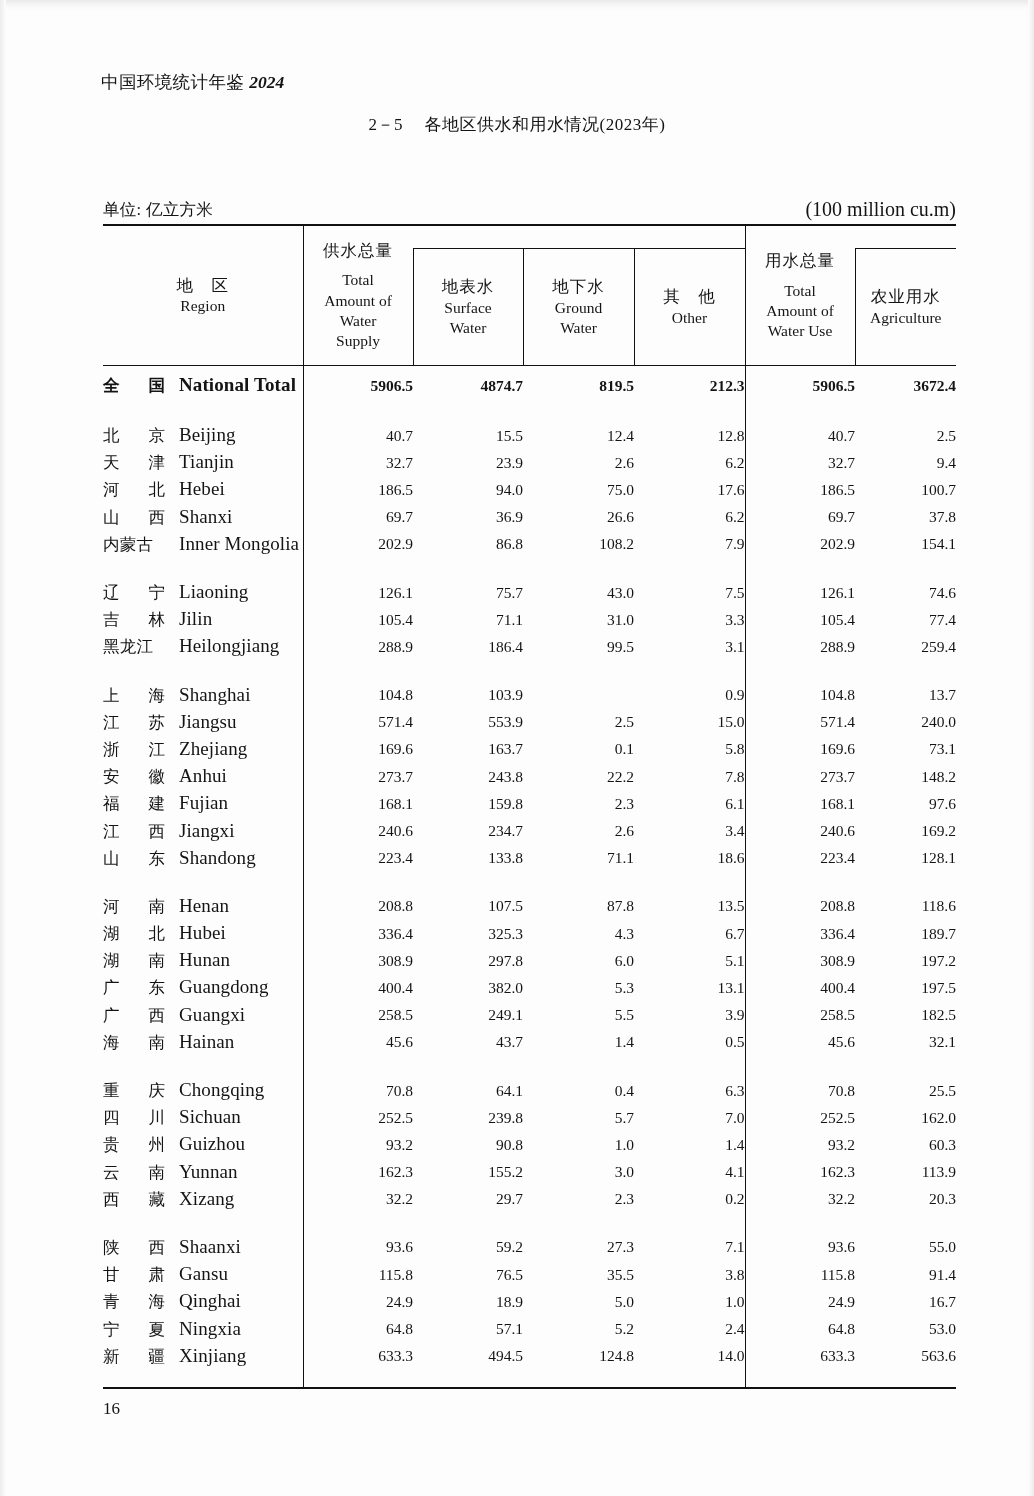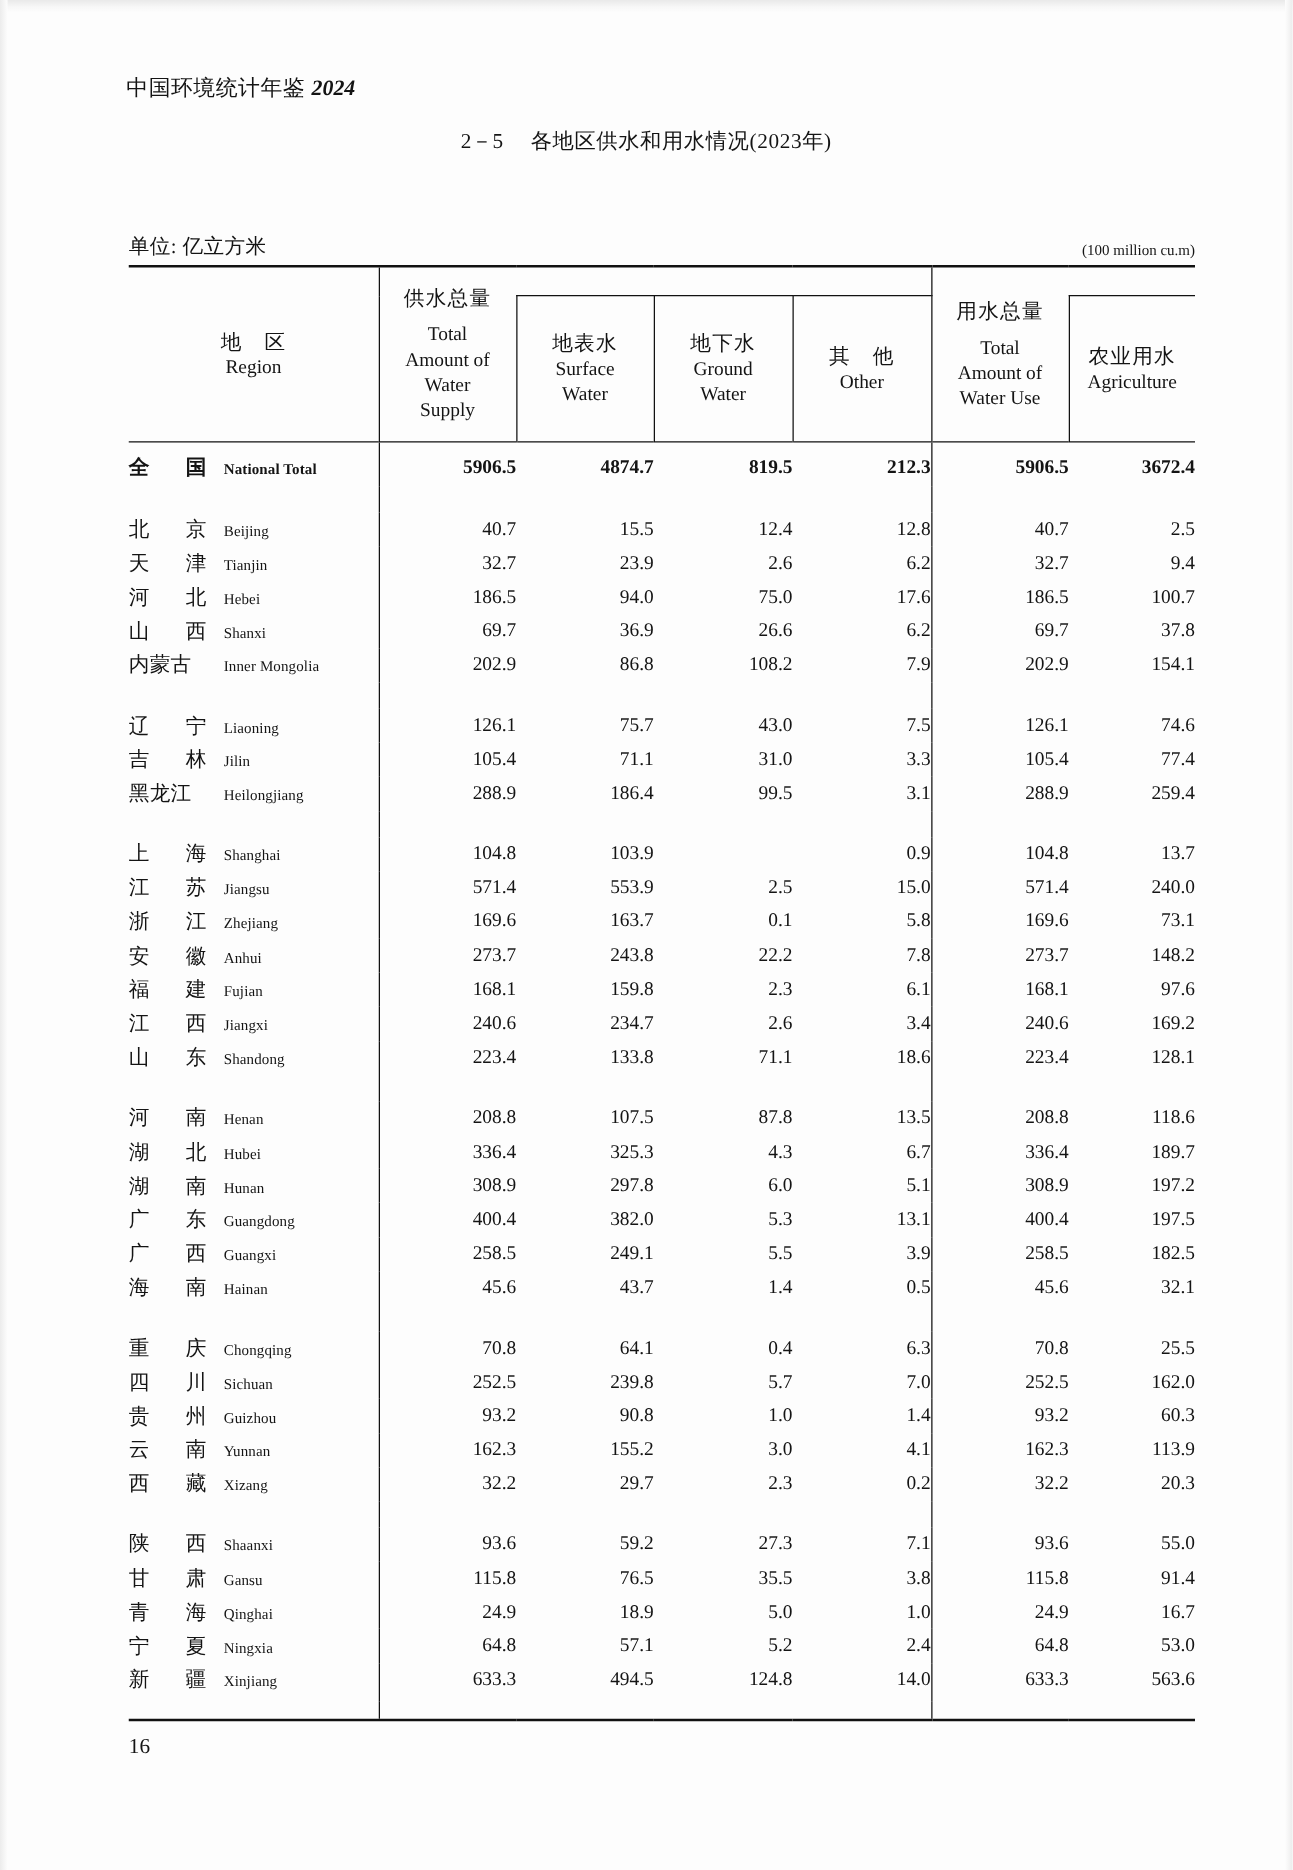--- a/index.html
+++ b/index.html
@@ -35,21 +35,21 @@
     top: 0;
     bottom: 0;
     width: 6px;
     background: linear-gradient(to right, #ececec, #fdfdfd);
   }
   .edge-left { left: 0; }
   .edge-right { right: 0; background: linear-gradient(to left, #ececec, #fdfdfd); }
 
   .content {
     position: absolute;
-    left: 0; top: 0;
+    left: 0; top: 12px;
     width: 1034px;
     height: 1356px;
   }
 
   
   .running-head {
     position: absolute;
     left: 101px;
     top: 58px;
     font-size: 17.5px;
@@ -93,21 +93,21 @@
     left: 103px;
     top: 186px;
     width: 853px;
     display: flex;
     justify-content: space-between;
     align-items: flex-end;
     font-size: 16.5px;
     gap: 12px;
   }
   .unit-cn { letter-spacing: 0.3px; }
-  .unit-en { font-size: 12px; }
+  .unit-en { font-size: 20px; }
 
   
   .tbl-wrap {
     position: absolute;
     left: 103px;
     top: 212px;
     width: 853px;
   }
   table.data {
     border-collapse: collapse;
@@ -159,21 +159,21 @@
     width: 62px;
     text-align: justify;
     text-align-last: justify;
   }
   .region-cn.tight {
     text-align: left;
     text-align-last: left;
     letter-spacing: 0.2px;
   }
   .region-en {
-    font-size: 12px;
+    font-size: 19px;
     letter-spacing: 0.1px;
     white-space: nowrap;
   }
 
   td.c-region {
     padding-left: 8px;
     padding-right: 6px;
     white-space: nowrap;
   }
   td.c-region .inner {

